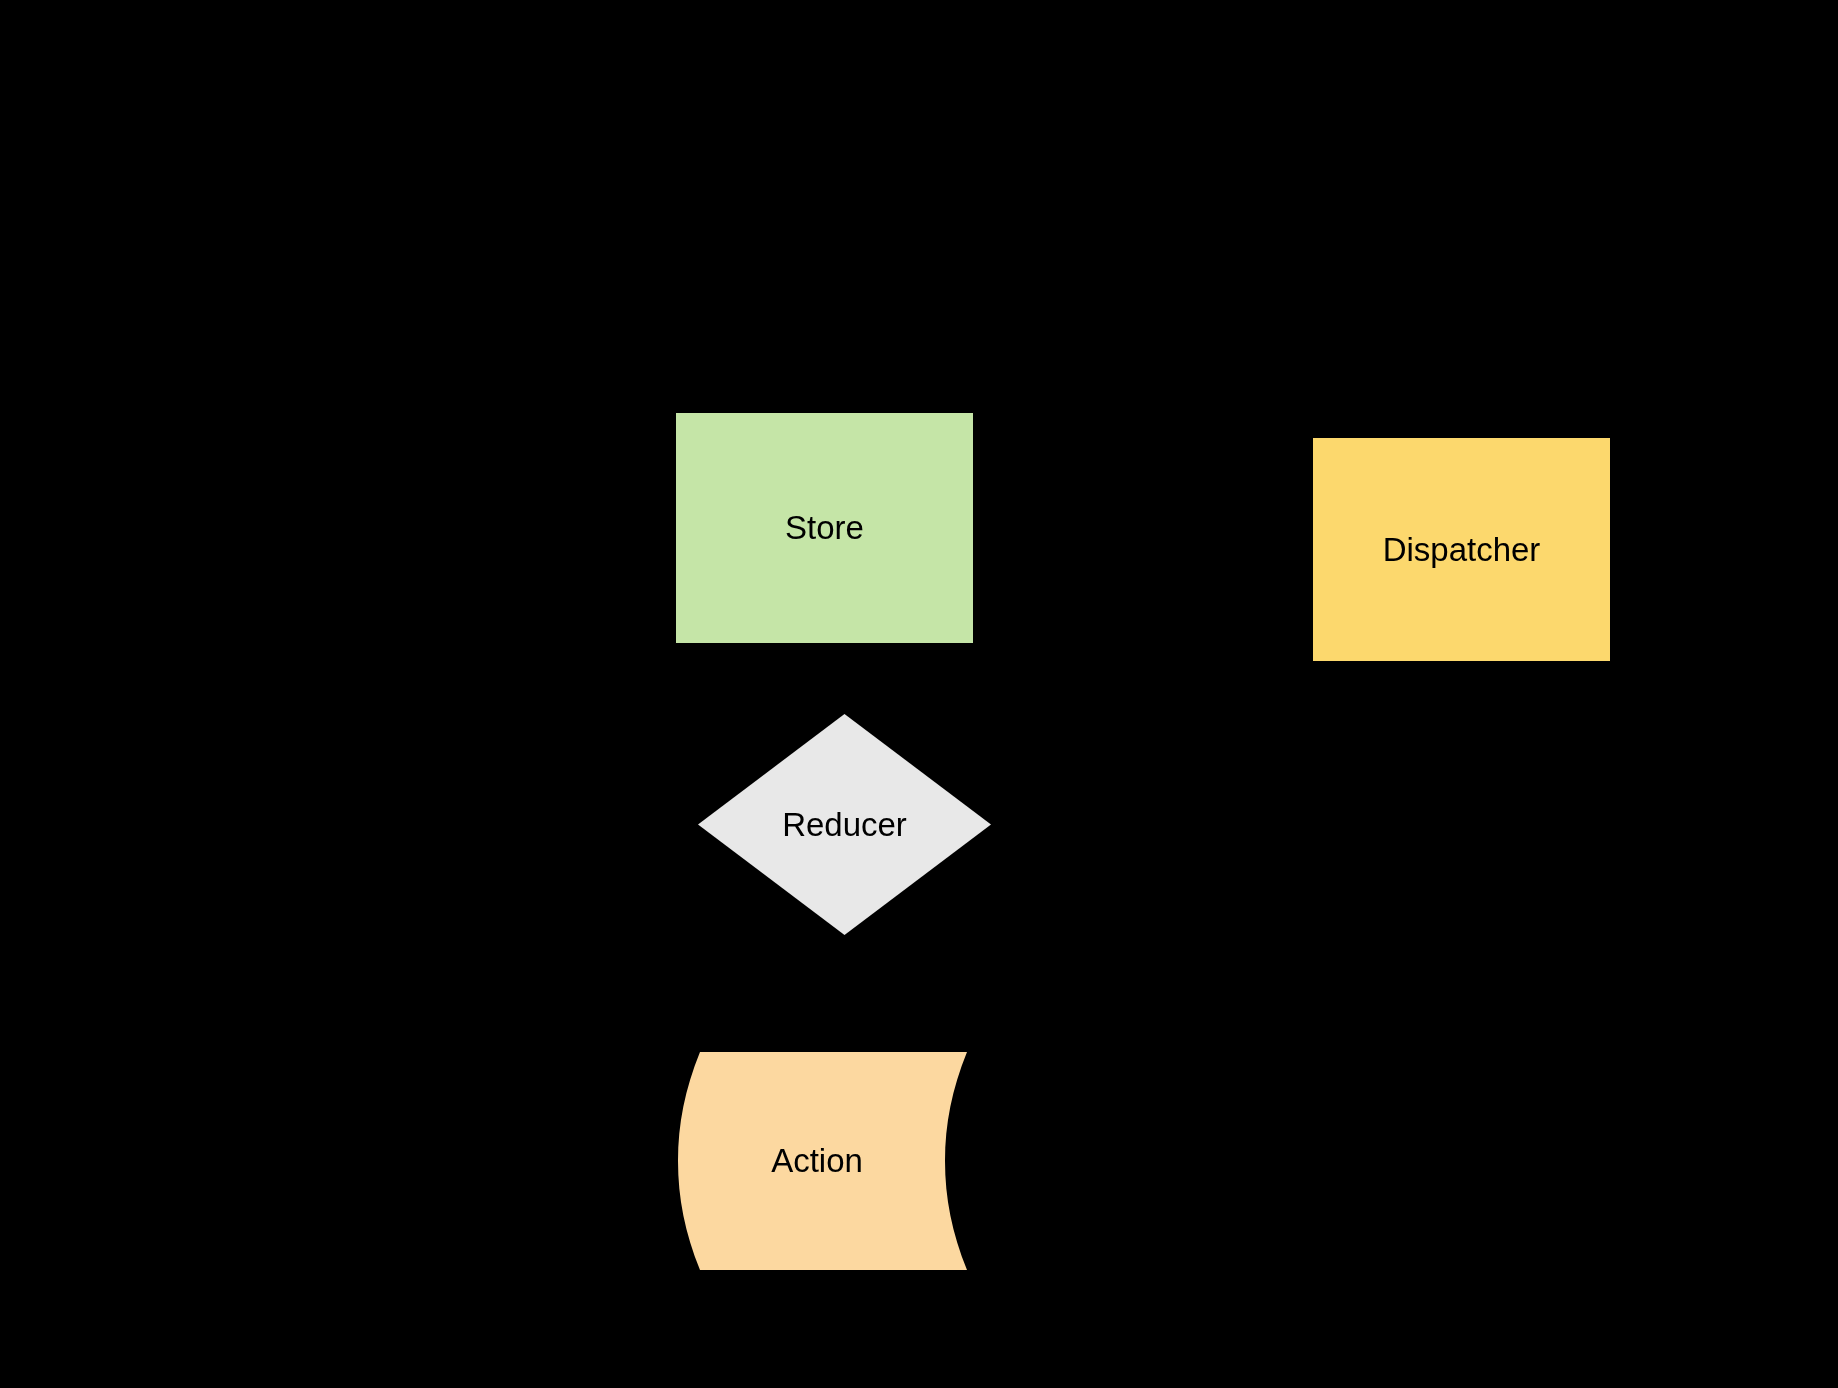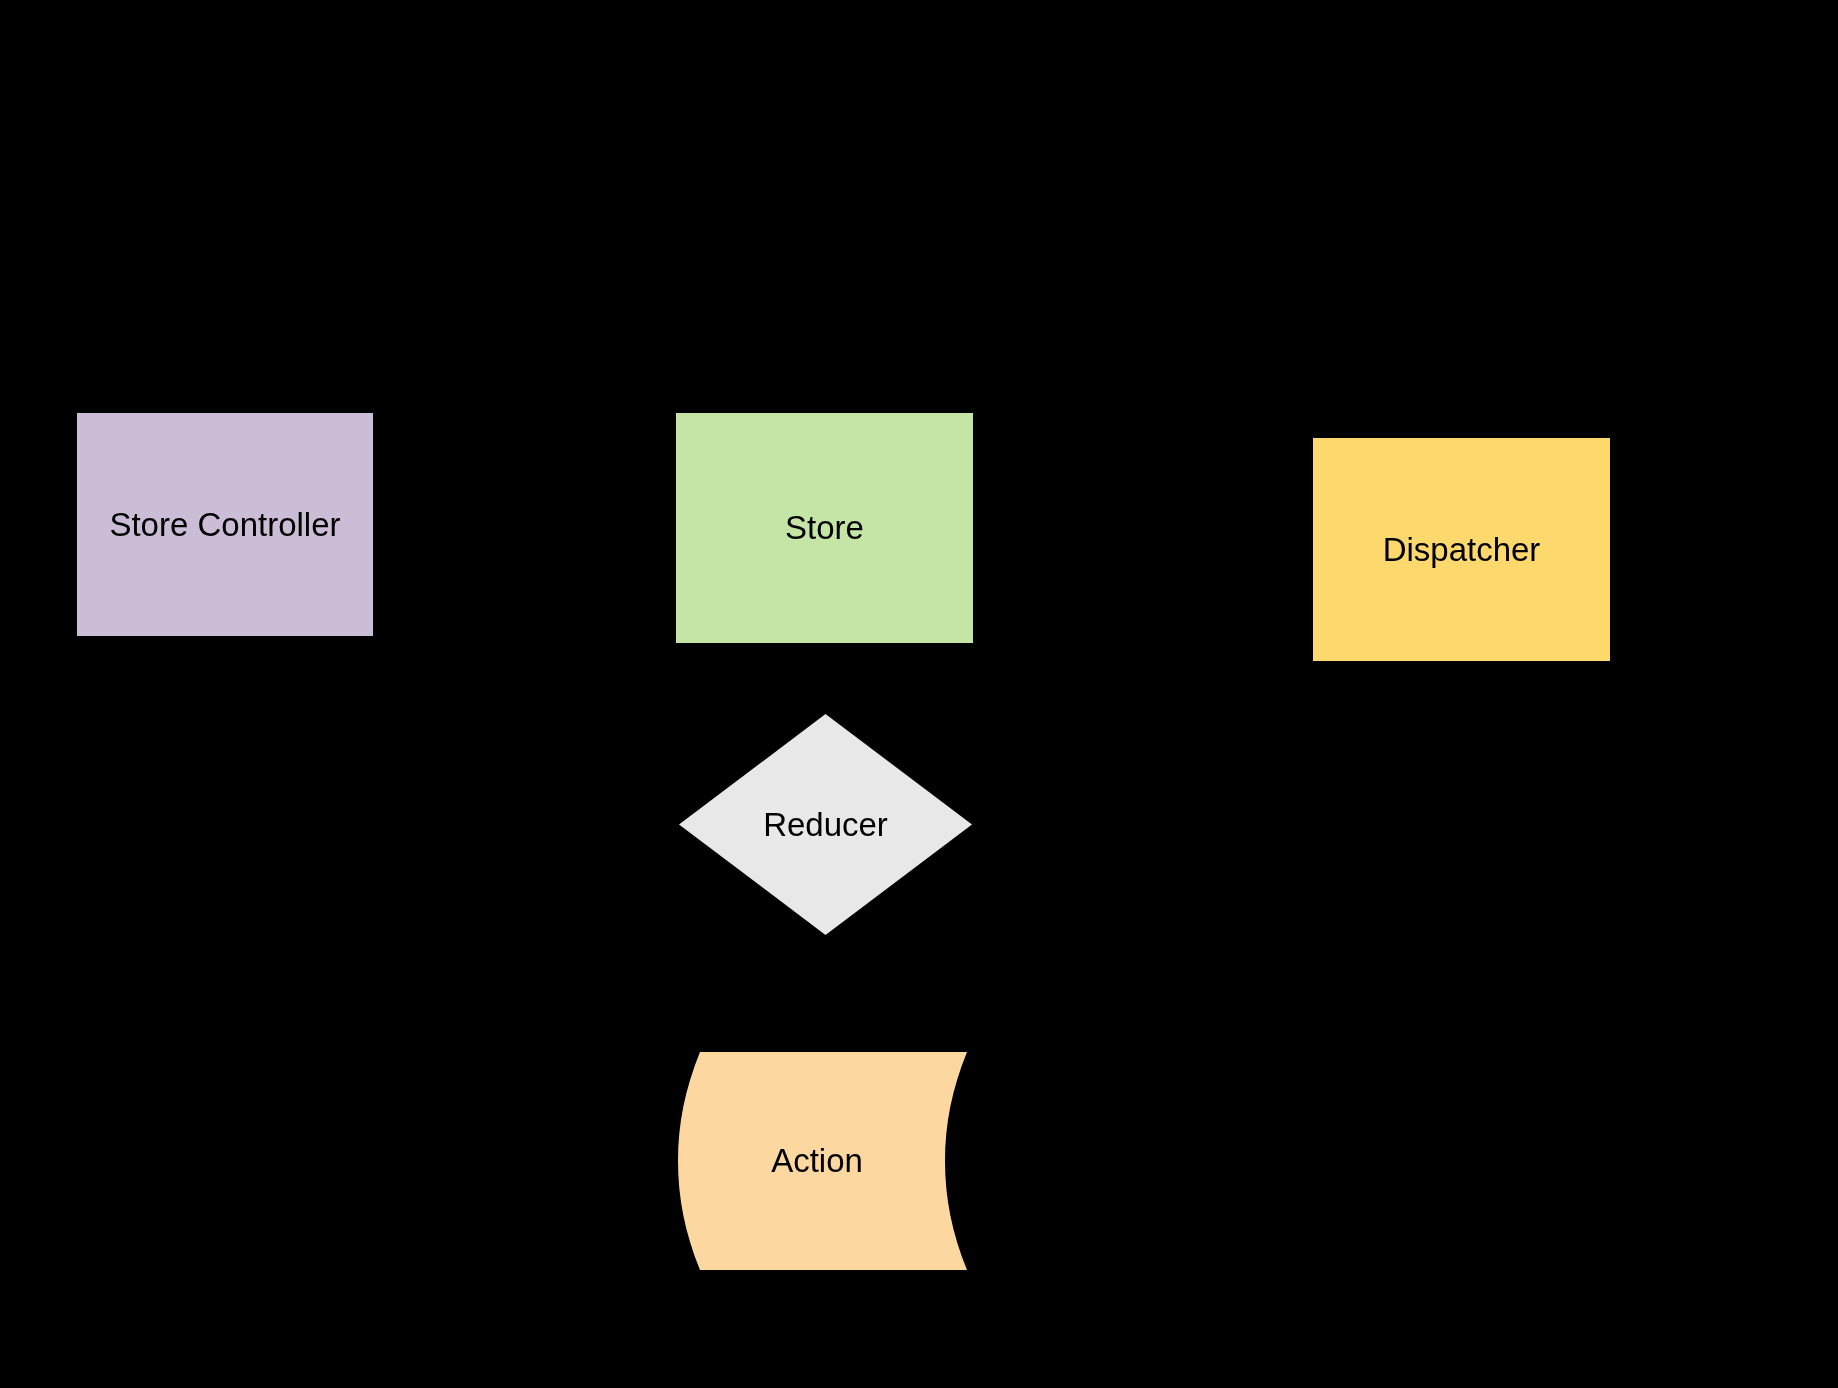--- a/index.html
+++ b/index.html
@@ -41,41 +41,36 @@
     width: 3px;
     background: #000000;
   }
   .pp-bar.left  { left: 27px; }
   .pp-bar.right { right: 27px; }
 
   .rect-action           { left: 676px;  top: 76px;   width: 297px; height: 221px; }
   .rect-store-controller { left: 77px;   top: 413px;  width: 296px; height: 223px; }
   .rect-store            { left: 676px;  top: 413px;  width: 297px; height: 230px; }
   .rect-dispatcher       { left: 1313px; top: 413px;  width: 297px; height: 223px; margin-top: 25px; }
-  .svg-reducer           { left: 679px;  top: 714px;  width: 293px; height: 221px; }
+  .svg-reducer           { left: 698px;  top: 714px;  width: 293px; height: 221px; }
   .svg-state             { left: 676px;  top: 1050px; width: 300px; height: 222px; }
 
   .svg-node svg {
     position: absolute;
     inset: 0;
     display: block;
   }
   .state-label-wrap { padding-right: 18px; }
 </style>
 </head>
 <body>
 
 <div class="canvas">
 
 
-  <div class="node rect-store-controller" style="background-color: rgb(204, 189, 214);">
-    <div class="label-wrap">
-      <span class="label">Store Controller</span>
-    </div>
-  </div>
 
   <div class="node rect-store" style="background-color: rgb(197, 229, 167);">
     <div class="label-wrap">
       <span class="label">Store</span>
     </div>
   </div>
 
   <div class="node rect-dispatcher" style="background-color: rgb(252, 216, 109);">
     <div class="label-wrap">
       <span class="label">Dispatcher</span>

